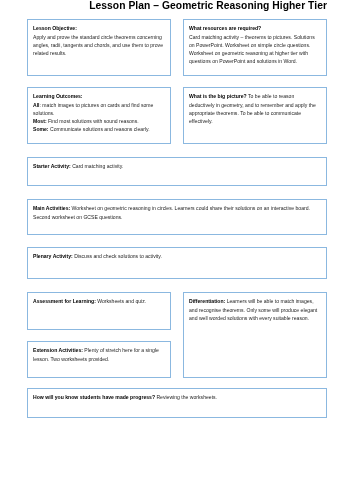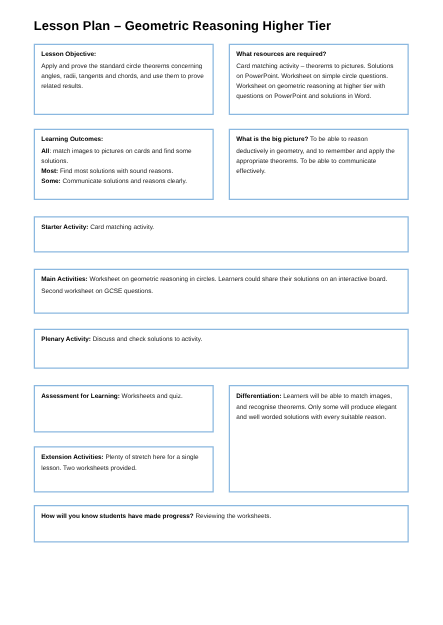--- a/index.html
+++ b/index.html
@@ -15,26 +15,25 @@
     overflow: hidden;
   }
   .page {
     position: relative;
     width: 354px;
     height: 500px;
     box-sizing: border-box;
     padding: 0 27px;
   }
   .doc-title {
-    text-align: left;
+    text-align: right;
     font-size: 10.3px;
     font-weight: bold;
     letter-spacing: 0.05px;
     margin: 0;
-    padding-top: 16px;
     padding-bottom: 0;
     line-height: 1.2;
     color: #000;
   }
   .box {
     border: 1px solid #8bb8e0;
     background: #ffffff;
     box-sizing: border-box;
     padding: 4px 5px 4px 5px;
     font-size: 5.1px;

